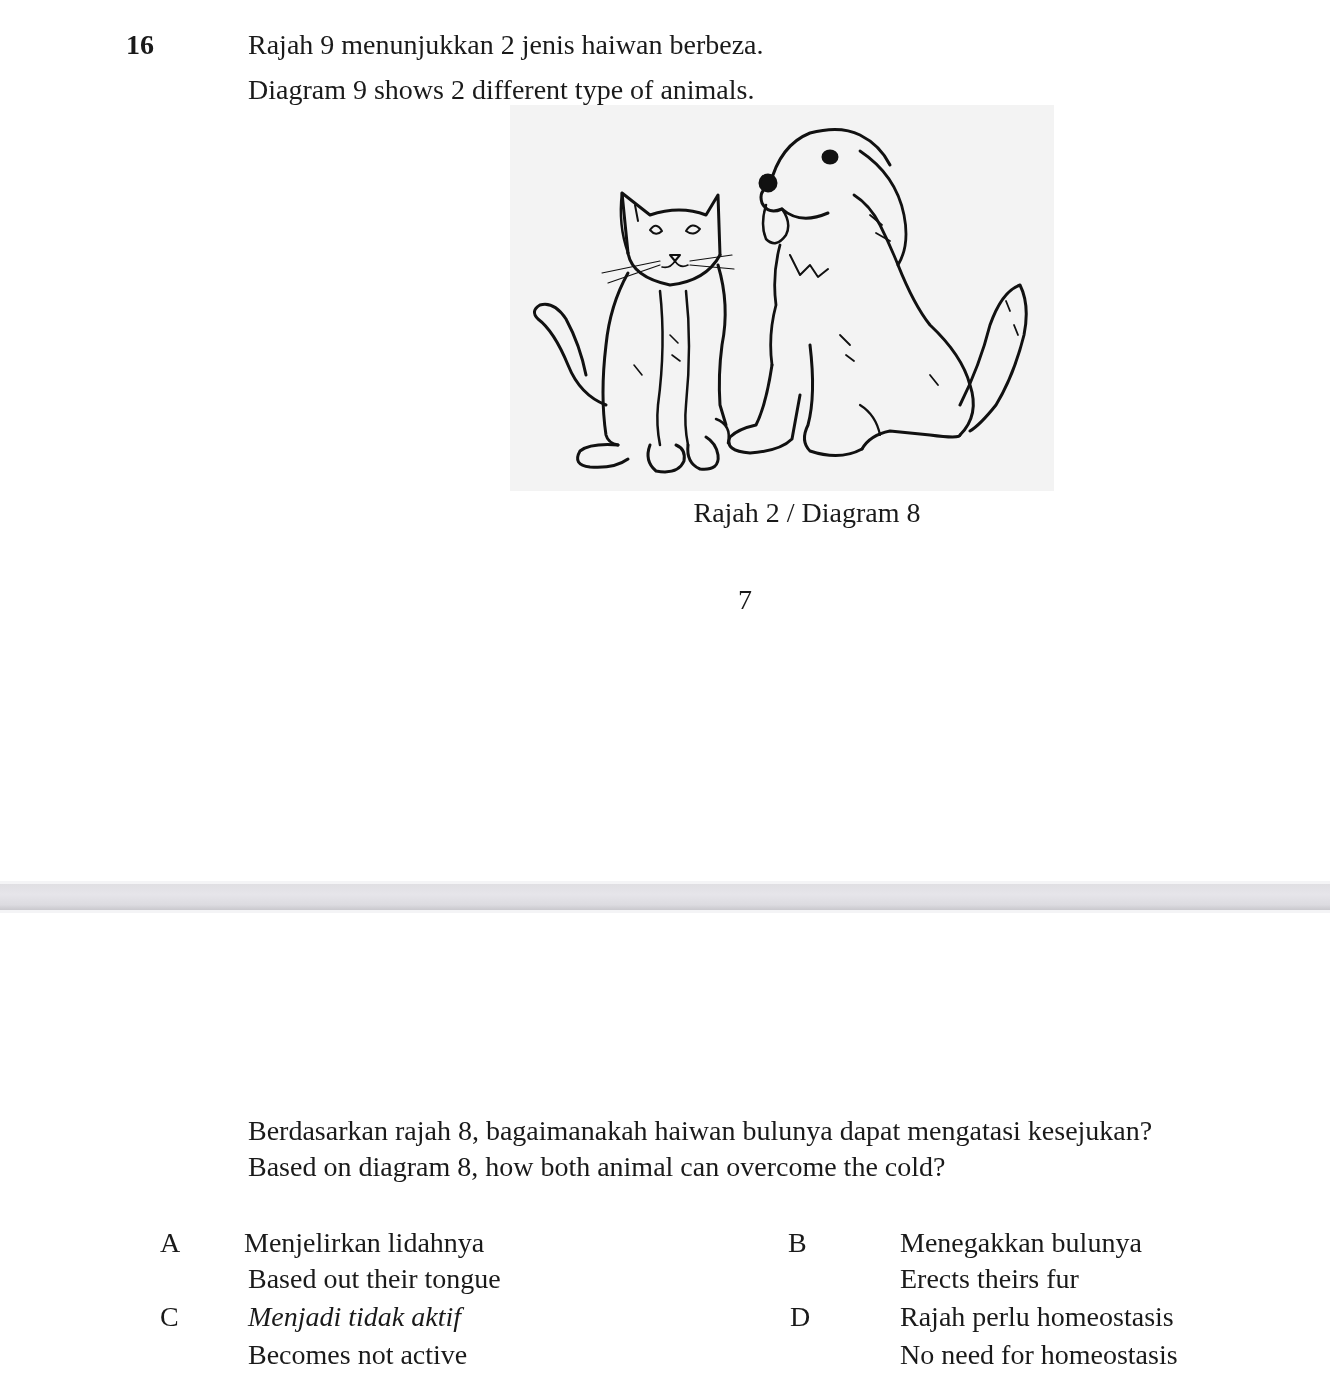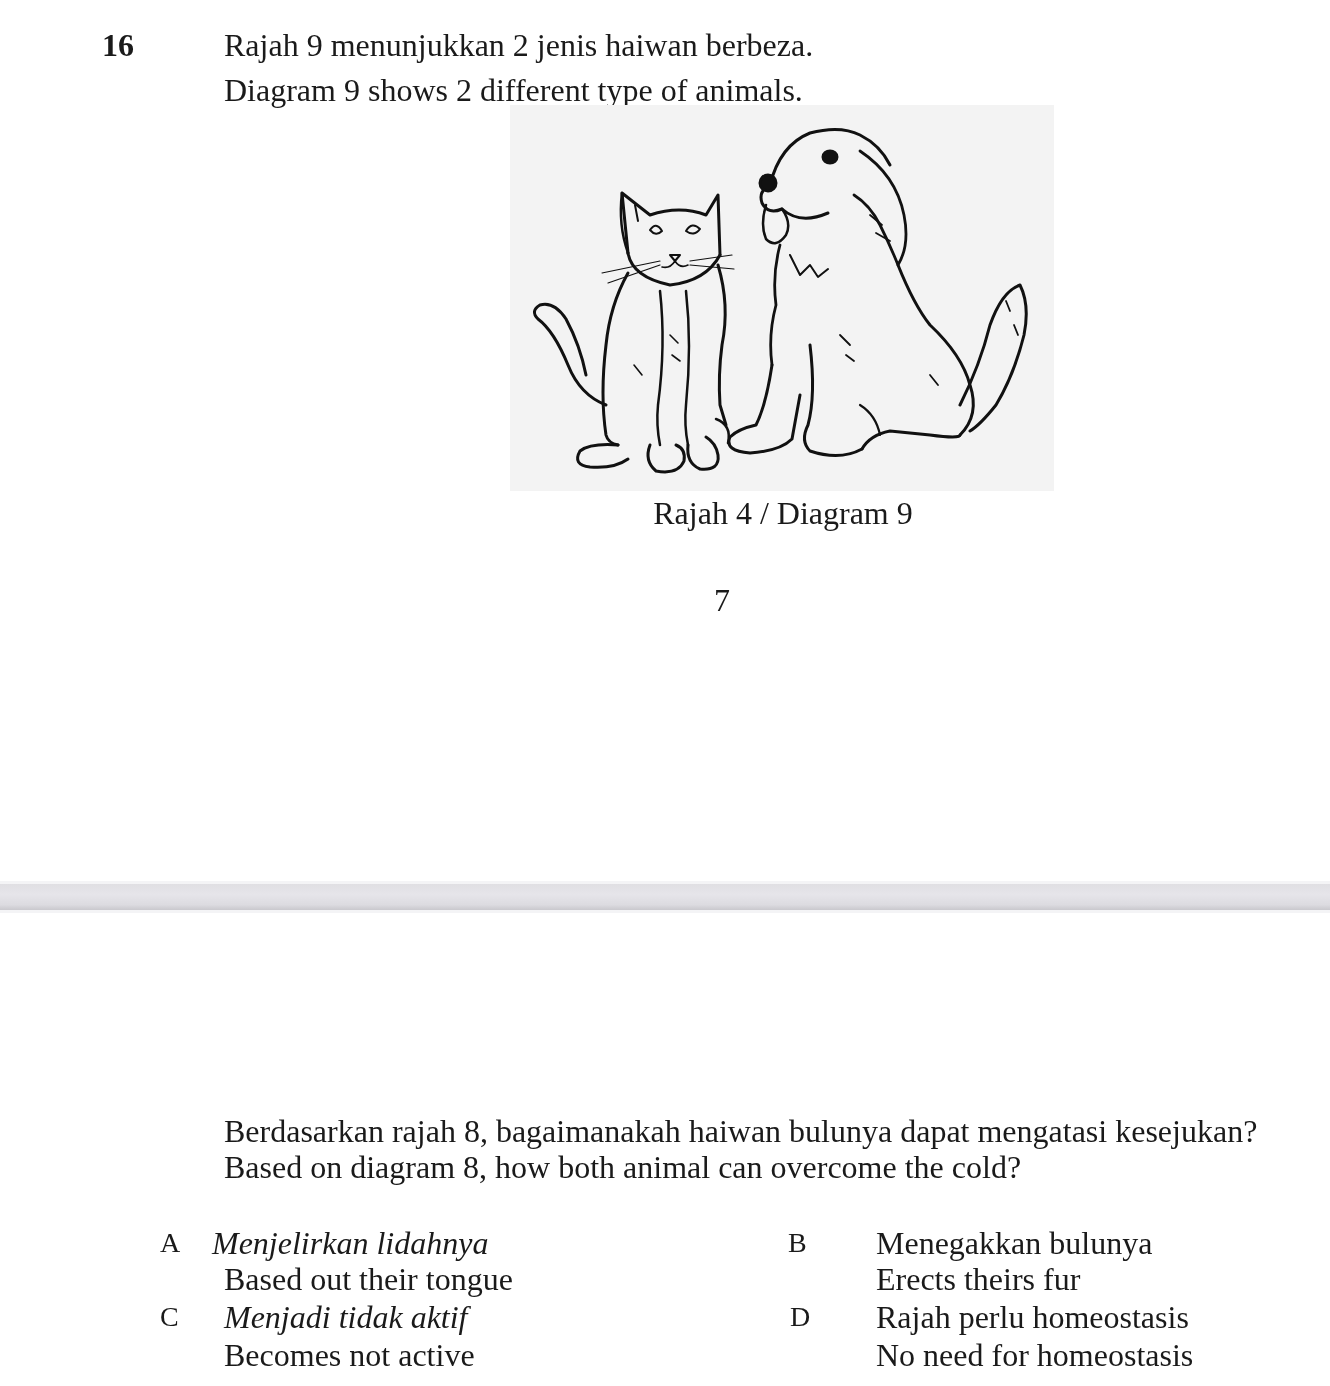--- a/index.html
+++ b/index.html
@@ -9,21 +9,21 @@
   }
   body {
     width: 1330px;
     height: 1386px;
     position: relative;
     overflow: hidden;
     font-family: "Liberation Serif", "DejaVu Serif", serif;
     color: #1a1a1a;
   }
   .abs { position: absolute; white-space: nowrap; }
-  .t { font-size: 32px; line-height: 32px; }
+  .t { font-size: 28px; line-height: 32px; margin-left: 24px; }
   .it { }
 
   #qnum { left: 102px; top: 29px; font-weight: bold; }
   #stem-ms { left: 224px; top: 29px; }
   #stem-en { left: 224px; top: 74px; }
 
   #figure {
     left: 510px; top: 105px;
     width: 544px; height: 386px;
     background: #f3f3f3;
@@ -42,21 +42,21 @@
   #page-break .band {
     position: absolute; left: 0; right: 0; top: 3px; height: 26px;
     background: linear-gradient(#e0dfe3 0%, #e6e5ea 40%, #dcdbe0 80%, #c9c8cd 100%);
   }
 
   #q-ms { left: 224px; top: 1115px; }
   #q-en { left: 224px; top: 1151px; }
 
   .opt-letter { font-size: 28px; line-height: 32px; }
   #optA-l { left: 160px; top: 1227px; }
-  #optA-ms { left: 212px; top: 1227px; font-style: italic; }
+  #optA-ms { left: 220px; top: 1227px; }
   #optA-en { left: 224px; top: 1263px; }
   #optC-l { left: 160px; top: 1301px; }
   #optC-ms { left: 224px; top: 1301px; font-style: italic; }
   #optC-en { left: 224px; top: 1339px; text-align: center; }
 
   #optB-l { left: 788px; top: 1227px; }
   #optB-ms { left: 876px; top: 1227px; }
   #optB-en { left: 876px; top: 1263px; }
   #optD-l { left: 790px; top: 1301px; }
   #optD-ms { left: 876px; top: 1301px; }
@@ -126,21 +126,21 @@
       <path d="M350 300 Q366 310 370 330" stroke-width="2.2"></path>
 
       <path d="M450 300 Q470 260 480 220 Q492 186 510 180 Q520 200 514 230 Q504 270 486 300 Q470 320 460 326"></path>
       <path d="M496 196 L500 206 M504 220 L508 230" stroke-width="1.8"></path>
 
       <path d="M330 230 L340 240 M336 250 L344 256 M420 270 L428 280" stroke-width="1.8"></path>
     </g>
   </svg>
 </div>
 
-<div id="caption" class="abs t"><span>Rajah 4</span><span class="sep"> / </span><span class="it">Diagram 9</span></div>
+<div id="caption" class="abs t"><span>Rajah 2</span><span class="sep"> / </span><span class="it">Diagram 8</span></div>
 
 <div id="pagenum" class="abs t">7</div>
 
 <div id="page-break" class="abs">
   <div class="band"></div>
 </div>
 
 <div id="q-ms" class="abs t">Berdasarkan rajah 8, bagaimanakah haiwan bulunya dapat mengatasi kesejukan?</div>
 <div id="q-en" class="abs t it">Based on diagram 8, how both animal can overcome the cold?</div>
 

